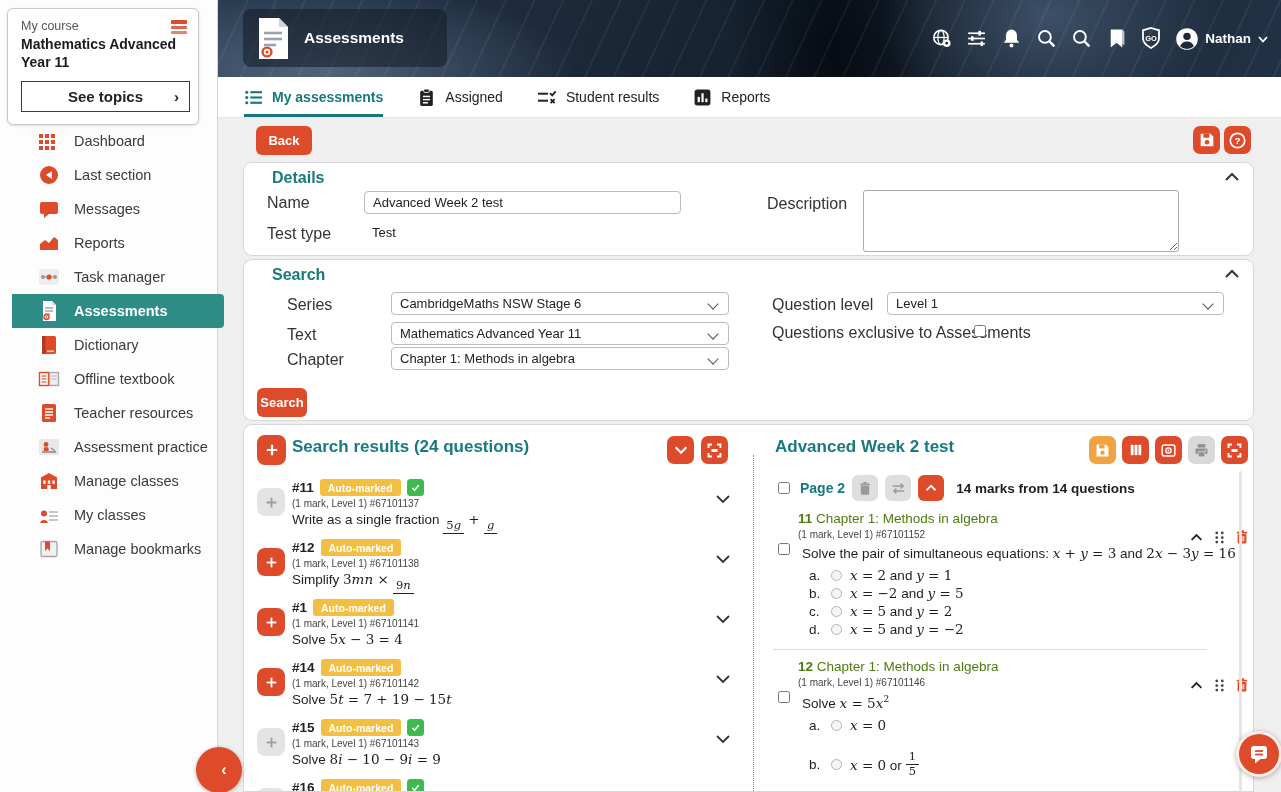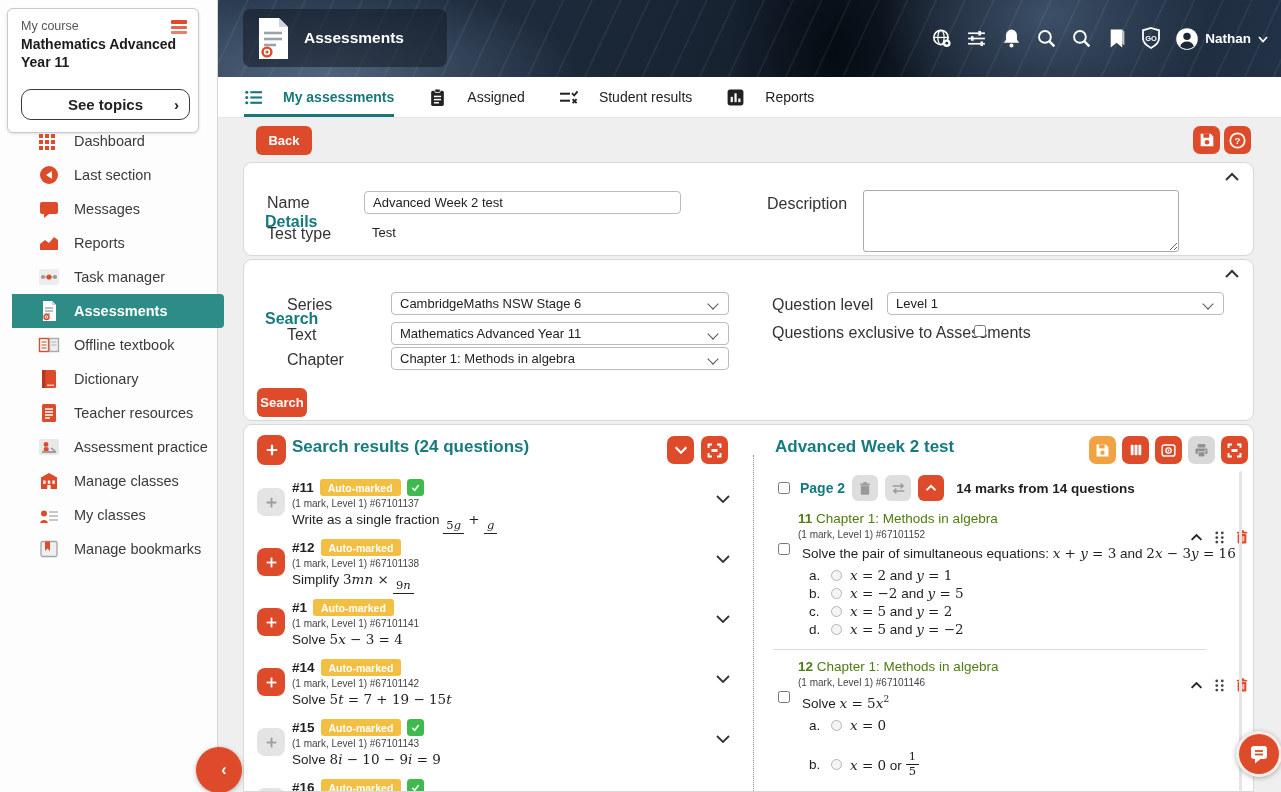--- a/index.html
+++ b/index.html
@@ -5,21 +5,21 @@
   * { margin:0; padding:0; box-sizing:border-box; }
   html,body { width:1281px; height:792px; overflow:hidden; font-family:"Liberation Sans", sans-serif; background:#efefef; }
   .app { position:relative; width:1281px; height:792px; overflow:hidden; background:#efefef; }
 
   
   .sidebar { position:absolute; left:0; top:0; width:218px; height:792px; background:#fdfdfd; border-right:1px solid #d5d5d5; z-index:5; }
   .course-card { position:absolute; left:7px; top:8px; width:192px; background:#fff; border:1px solid #c9c9c9; border-radius:6px; box-shadow:0 1px 3px rgba(0,0,0,.12); padding:10px 12px 12px 13px; }
   .course-eyebrow { font-size:12.5px; color:#555; }
   .course-title { font-size:14px; font-weight:bold; color:#1b1b1b; line-height:1.25; margin-top:3px; width:165px; }
   .course-mini-icon { position:absolute; right:10px; top:10px; width:18px; height:16px; }
-  .see-topics { position:relative; margin-top:18px; width:169px; height:31px; background:#fff; border:1.5px solid #3a3a3a; border-radius:10px; display:flex; align-items:center; justify-content:center; font-size:15px; font-weight:600; color:#222; cursor:pointer; }
+  .see-topics { position:relative; margin-top:10px; width:169px; height:31px; background:#fff; border:1.5px solid #3a3a3a; border-radius:0; display:flex; align-items:center; justify-content:center; font-size:15px; font-weight:600; color:#222; cursor:pointer; }
   .see-topics .chev-r { position:absolute; right:10px; font-size:15px; font-weight:bold; }
   .nav { position:absolute; left:12px; top:124px; width:218px; }
   .nav-item { position:relative; height:34px; display:flex; align-items:center; padding-left:26px; cursor:pointer; }
   .nav-item .nicon { width:22px; height:22px; margin-right:14px; flex:0 0 22px; display:flex; align-items:center; justify-content:center; }
   .nav-item .nlabel { font-size:14.5px; color:#3a3a3a; white-space:nowrap; }
   .nav-item.active { background:#2e8c87; width:212px; border-radius:0 4px 4px 0; }
   .nav-item.active .nlabel { color:#fff; font-weight:600; }
   .collapse-tab { position:absolute; left:196px; top:747px; width:46px; height:46px; background:#dd4b2a; border-radius:50%; z-index:9; box-shadow:0 1px 4px rgba(0,0,0,.3); display:flex; align-items:center; justify-content:center; cursor:pointer; }
   .collapse-tab span { color:#fff; font-size:16px; font-weight:bold; margin-left:10px; }
 
@@ -38,36 +38,36 @@
   .hero-titlebox { position:absolute; left:25px; top:9px; width:204px; height:58px; background:rgba(18,26,36,.55); border-radius:8px; display:flex; align-items:center; padding-left:10px; z-index:2; }
   .hero-doc { width:36px; height:43px; position:relative; }
   .hero-title { color:#fff; font-size:15.5px; font-weight:bold; margin-left:15px; }
   .hero-icons { position:absolute; right:12px; top:0; height:77px; display:flex; align-items:center; gap:13px; z-index:2; }
   .hicon { width:22px; height:22px; display:flex; align-items:center; justify-content:center; cursor:pointer; }
   .hero-user { display:flex; align-items:center; gap:6px; cursor:pointer; }
   .hero-user .uname { color:#fff; font-size:13.5px; font-weight:600; }
 
   
   .tabbar { position:absolute; left:0; top:77px; width:1063px; height:41px; background:#fff; display:flex; align-items:stretch; padding-left:26px; gap:34px; border-bottom:1px solid #e6e6e6; }
-  .tab { position:relative; display:flex; align-items:center; gap:20px; font-size:14px; color:#222; cursor:pointer; }
+  .tab { position:relative; display:flex; align-items:center; gap:9px; font-size:14px; color:#222; cursor:pointer; }
   .tab.active { color:#17777b; font-weight:600; }
   .tab.active::after { content:""; position:absolute; left:0; right:0; bottom:0; height:3px; background:#17777b; }
 
   
   .content { position:absolute; left:0; top:118px; width:1063px; height:674px; background:#efefef; }
   .btn { border:none; cursor:pointer; font-family:inherit; }
   .btn-red { background:#dd4b2a; color:#fff; border-radius:6px; font-size:13px; font-weight:600; }
   .back-btn { position:absolute; left:38px; top:8px; width:56px; height:29px; }
   .iconbtn { position:absolute; width:27px; height:28px; border-radius:7px; background:#dd4b2a; display:flex; align-items:center; justify-content:center; cursor:pointer; }
   .iconbtn.amber { background:#f2a341; }
   .iconbtn.grey { background:#d9d9d9; }
   .save-top { left:975px; top:8px; } .help-top { left:1006px; top:8px; }
 
   .panel { position:absolute; left:25px; width:1011px; background:#fff; border:1px solid #d8d8d8; border-radius:9px; }
-  .panel-h { position:absolute; left:21px; top:6px; font-size:16px; font-weight:bold; color:#177a7e;margin-top:44px; }
+  .panel-h { position:absolute; left:28px; top:6px; font-size:16px; font-weight:bold; color:#177a7e; }
   .panel-collapse { position:absolute; right:12px; top:6px; width:18px; height:16px; cursor:pointer; }
 
   .details-panel { top:44px; height:94px; }
   .search-panel { top:141px; height:162px; }
   .results-panel { top:306px; height:368px; border-radius:9px 9px 0 0; overflow:hidden; }
 
   .flabel { position:absolute; font-size:16px; color:#333; }
   .txt { position:absolute; height:23px; border:1px solid #bbb; border-radius:4px; font-size:13px; padding:0 8px; color:#222; font-family:inherit; background:#fff; }
   .static-val { position:absolute; font-size:13px; color:#222;text-align:right; }
   .tarea { position:absolute; border:1px solid #aaa; border-radius:3px; resize:both; font-family:inherit; }
@@ -213,44 +213,44 @@
               </g>
               <circle cx="8.5" cy="17" r="3.2" fill="#dd4b2a"></circle>
               <circle cx="8.5" cy="17" r="1.3" fill="none" stroke="#fff" stroke-width="1"></circle>
             </svg>
           </span>
         <span class="nlabel">Assessments</span>
       </div>
       <div class="nav-item">
         <span class="nicon">
             <svg width="22" height="22" viewBox="0 0 22 22">
+              <rect x="4" y="2" width="14" height="18" rx="1.5" fill="#dd4b2a"></rect>
+              <rect x="4" y="2" width="3.5" height="18" fill="#b23a1f"></rect>
+              <rect x="9" y="16.5" width="7" height="1.6" fill="#fff" opacity=".7"></rect>
+            </svg>
+          </span>
+        <span class="nlabel">Dictionary</span>
+      </div>
+      <div class="nav-item">
+        <span class="nicon">
+            <svg width="22" height="22" viewBox="0 0 22 22">
               <rect x="1.5" y="4.5" width="9" height="13" fill="#fff" stroke="#dd4b2a" stroke-width="1.4"></rect>
               <rect x="11.5" y="4.5" width="9" height="13" fill="#eee" stroke="#aaa" stroke-width="1.4"></rect>
               <g stroke="#dd4b2a" stroke-width="1.1">
                 <line x1="3.5" y1="8" x2="8.5" y2="8"></line>
                 <line x1="3.5" y1="11" x2="8.5" y2="11"></line>
                 <line x1="3.5" y1="14" x2="8.5" y2="14"></line>
               </g>
               <g stroke="#bbb" stroke-width="1.1">
                 <line x1="13.5" y1="8" x2="18.5" y2="8"></line>
                 <line x1="13.5" y1="11" x2="18.5" y2="11"></line>
               </g>
             </svg>
           </span>
         <span class="nlabel">Offline textbook</span>
-      </div>
-      <div class="nav-item">
-        <span class="nicon">
-            <svg width="22" height="22" viewBox="0 0 22 22">
-              <rect x="4" y="2" width="14" height="18" rx="1.5" fill="#dd4b2a"></rect>
-              <rect x="4" y="2" width="3.5" height="18" fill="#b23a1f"></rect>
-              <rect x="9" y="16.5" width="7" height="1.6" fill="#fff" opacity=".7"></rect>
-            </svg>
-          </span>
-        <span class="nlabel">Dictionary</span>
       </div>
       <div class="nav-item">
         <span class="nicon">
             <svg width="22" height="22" viewBox="0 0 22 22">
               <rect x="4" y="2" width="14" height="18" rx="1.5" fill="#dd4b2a"></rect>
               <g stroke="#fff" stroke-width="1.5">
                 <line x1="7" y1="7" x2="15" y2="7"></line>
                 <line x1="7" y1="10" x2="15" y2="10"></line>
                 <line x1="7" y1="13" x2="15" y2="13"></line>
                 <line x1="7" y1="16" x2="12" y2="16"></line>

